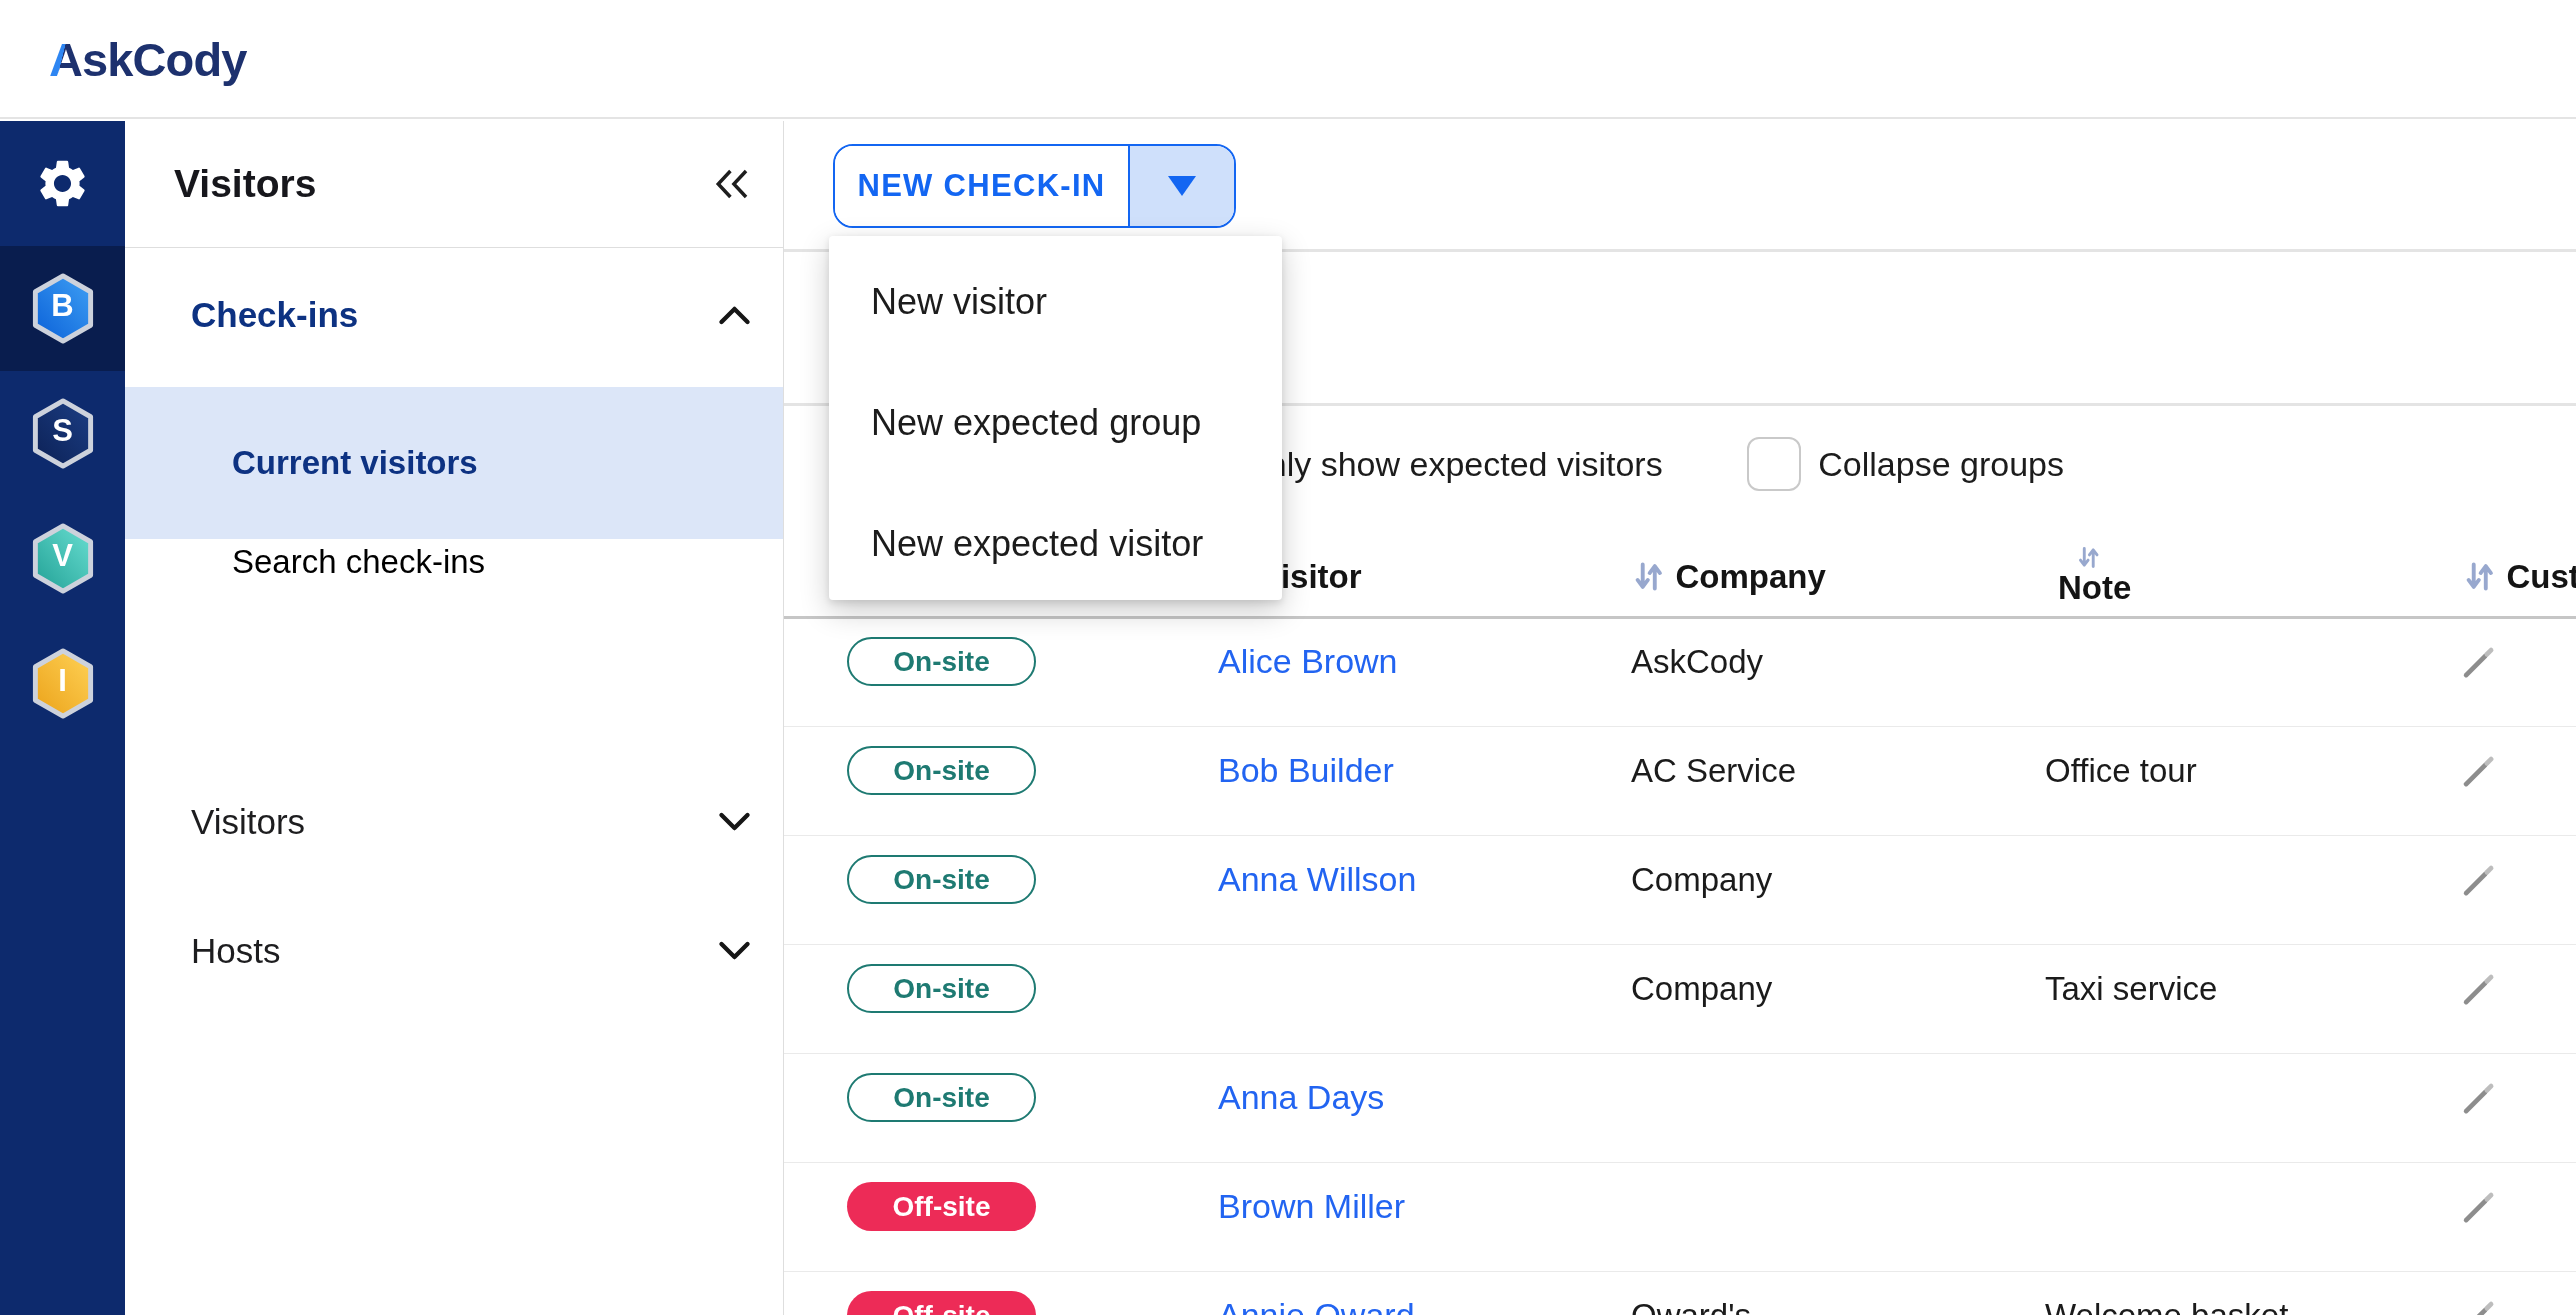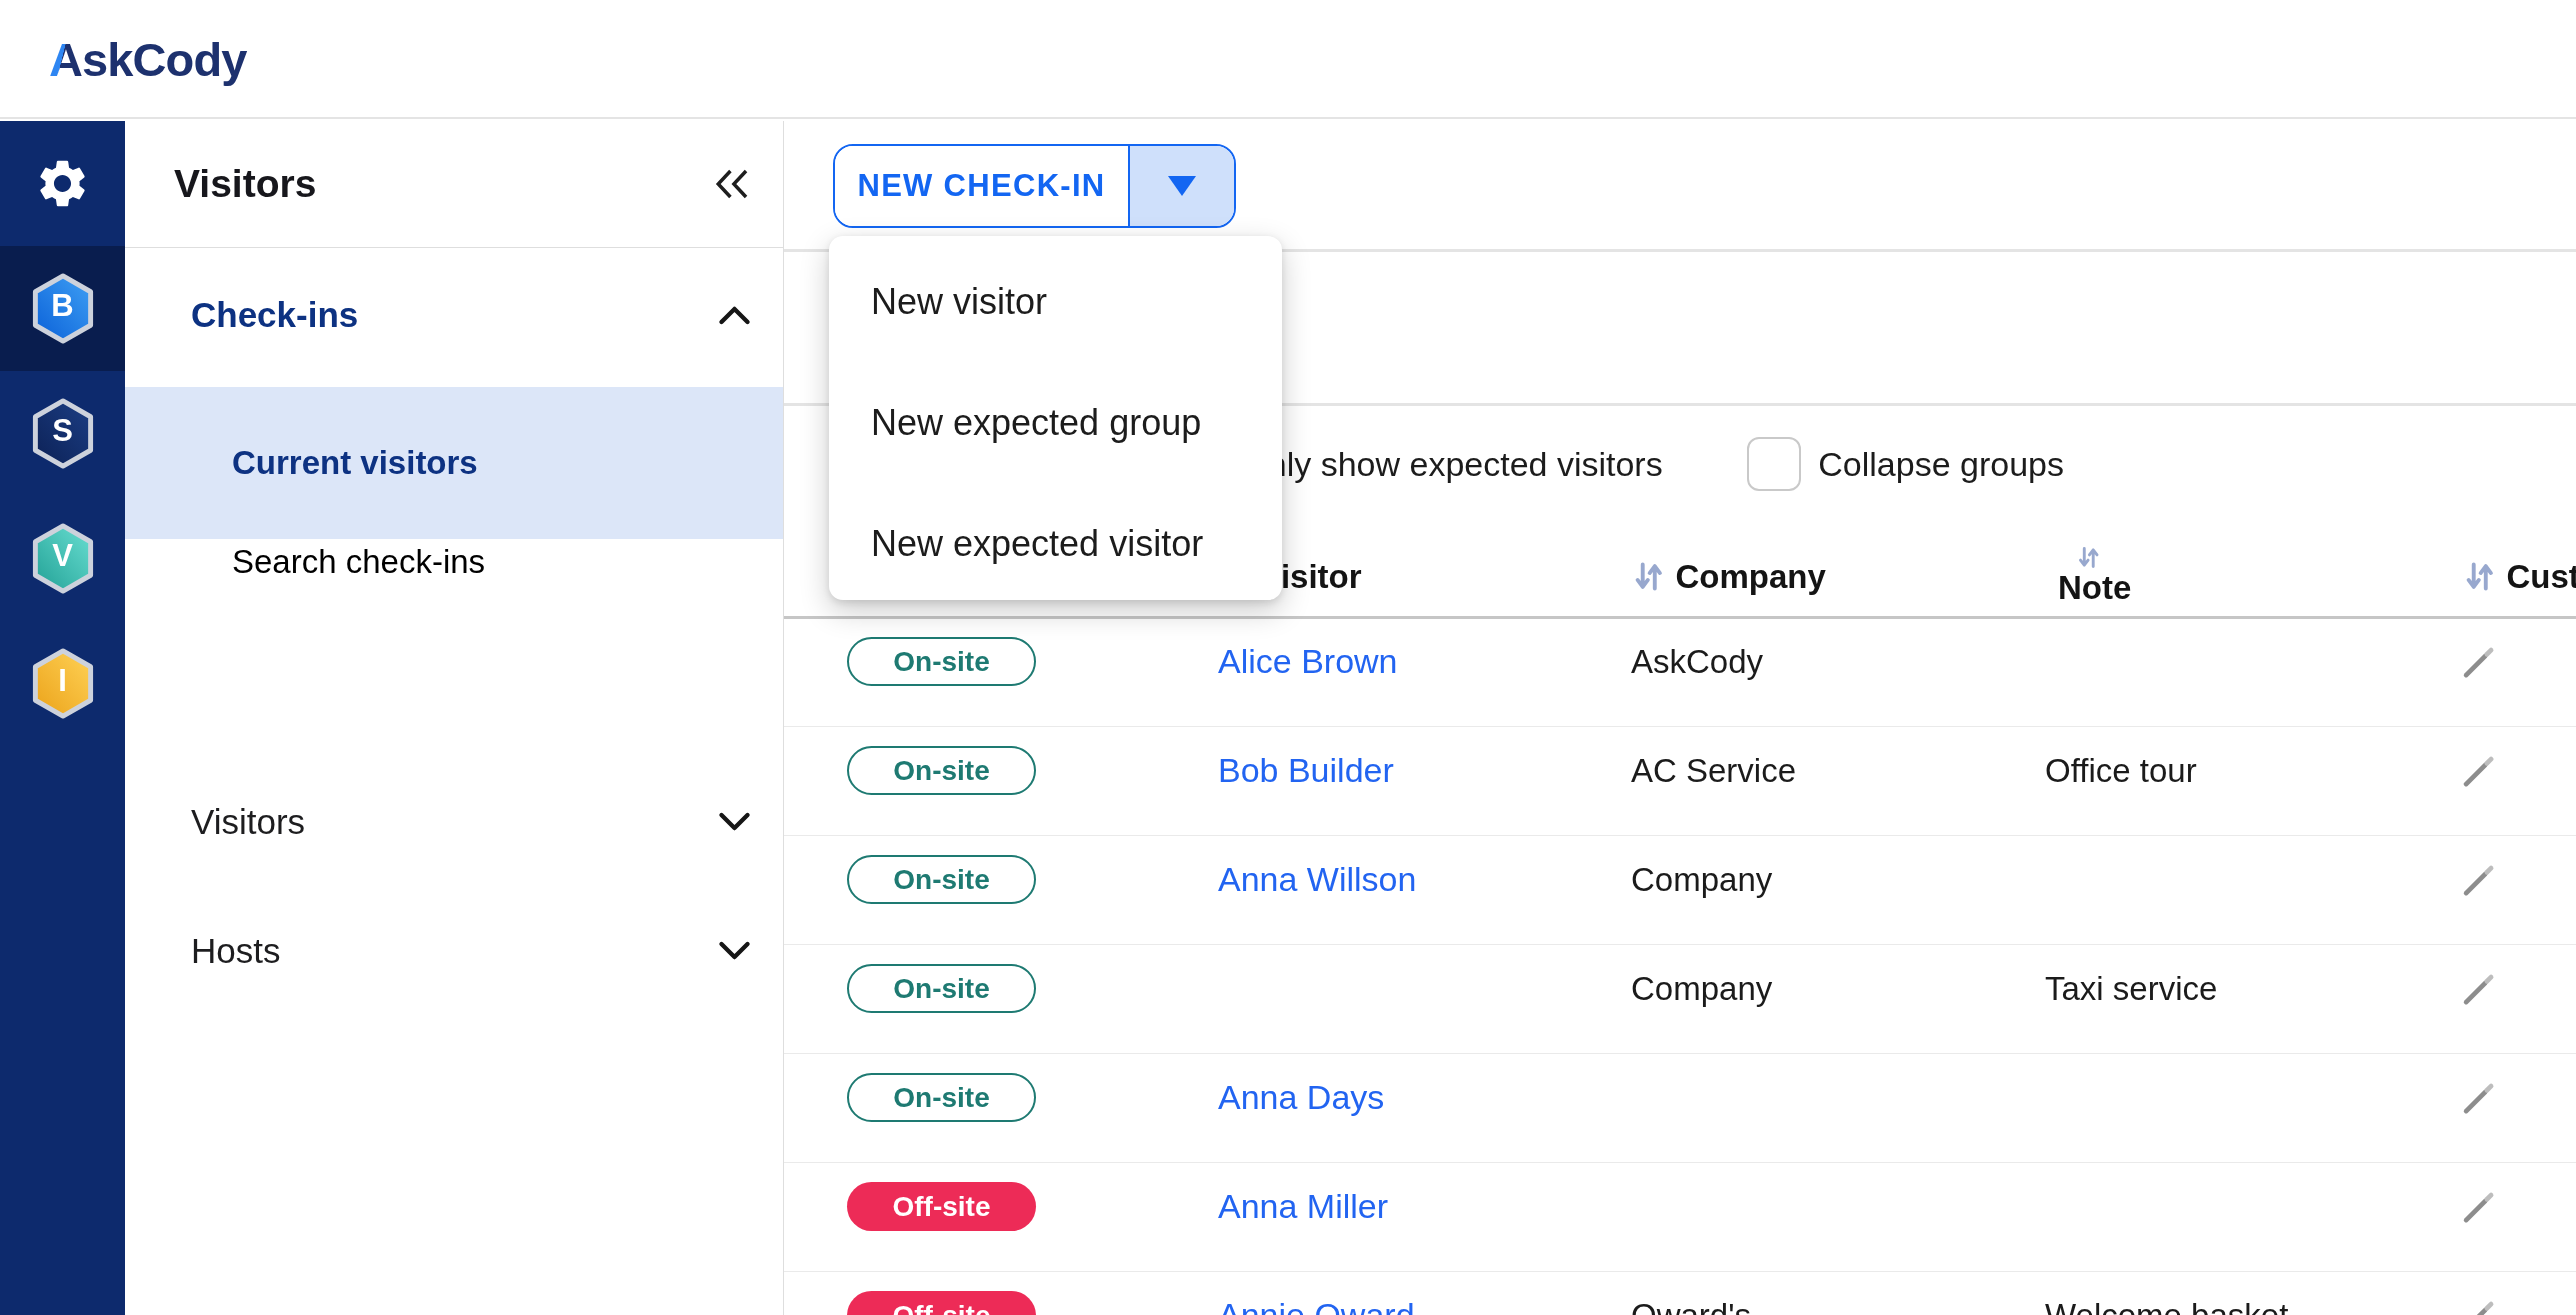--- a/index.html
+++ b/index.html
@@ -86,21 +86,21 @@
   .cell.c1{left:63px;} .cell.c2{left:434px;} .cell.c3{left:847px;} .cell.c4{left:1261px;} .cell.c5{left:1673px;}
   .badge{width:189px;height:49px;border-radius:25px;display:flex;align-items:center;justify-content:center;
          font-size:28px;font-weight:700;}
   .badge.on{border:2.6px solid var(--onsite);color:var(--onsite);background:#fff;}
   .badge.off{background:var(--offsite);color:#fff;}
   .visitor-link{font-size:34px;color:var(--link);cursor:pointer;}
   .cell-text{font-size:33px;color:#1B1B1B;}
   .pencil-btn{cursor:pointer;display:flex;align-items:center;justify-content:center;width:42px;height:42px;}
 
   
-  .menu{position:absolute;left:829px;top:236px;width:453px;height:364px;background:#fff;border-radius:14px;
+  .menu{position:absolute;left:829px;top:236px;width:453px;height:364px;background:#fff;border-radius:4px;
         box-shadow:0 10.4px 29.5px rgba(0,0,0,.20),0 2.6px 7px rgba(0,0,0,.10);z-index:50;padding-top:5.2px;}
   .menu-item{height:121px;display:flex;align-items:center;padding-left:42px;font-size:36px;color:#1C1C1C;cursor:pointer;}
   svg{display:block;}
 </style>
 </head>
 <body>
 
 <div class="topbar">
   <div class="logo"><span class="logo-a">A</span><span>skCody</span></div>
 </div>
@@ -380,21 +380,21 @@
         </svg>
       </span>
     </div>
   </div>
 
   <div class="trow">
     <div class="cell c1">
           <span class="badge off">Off-site</span>
         </div>
     <div class="cell c2">
-          <span class="visitor-link">Anna Miller</span>
+          <span class="visitor-link">Brown Miller</span>
         </div>
     <div class="cell c3">
           <span class="cell-text"></span>
         </div>
     <div class="cell c4">
           <span class="cell-text"></span>
         </div>
     <div class="cell c5">
       <span class="pencil-btn">
         <svg width="38" height="38" viewBox="0 0 32 32" fill="none" stroke-linecap="round">

